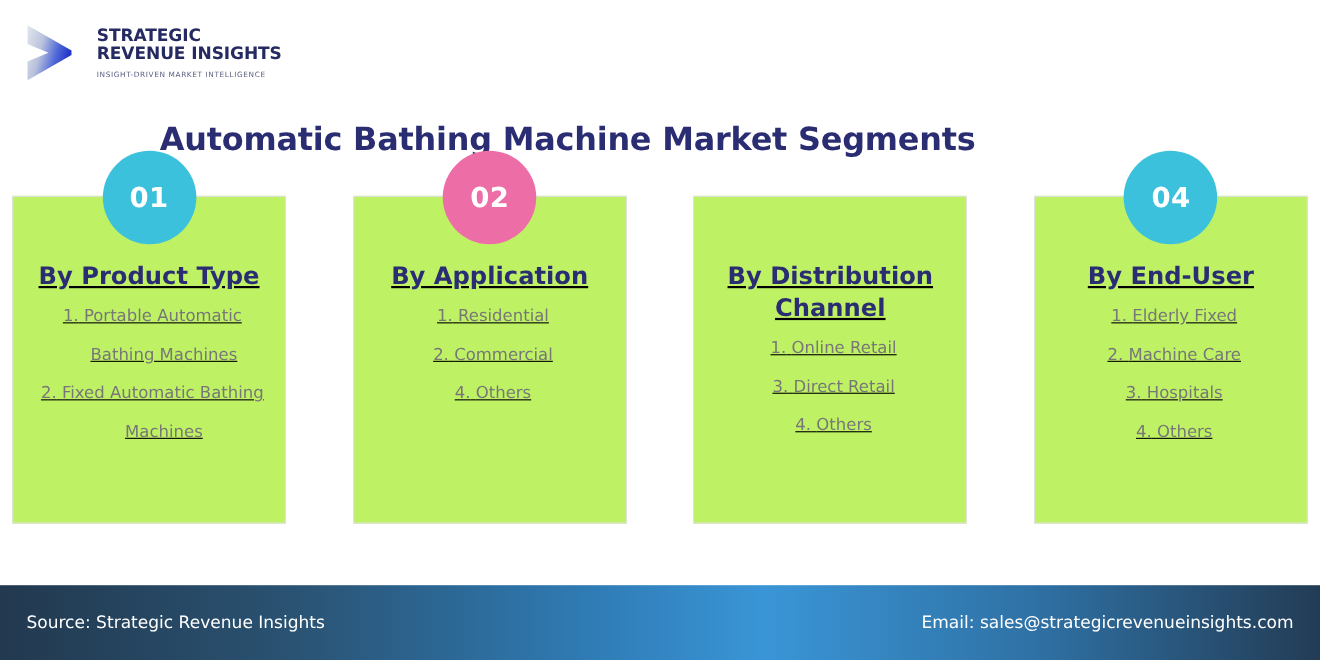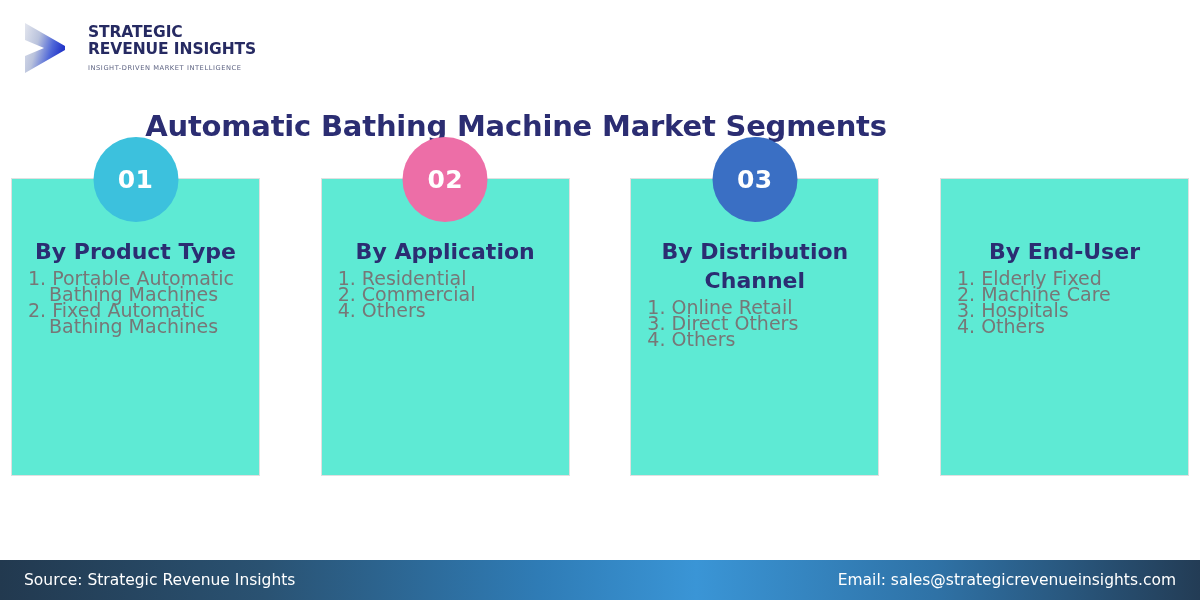--- a/index.html
+++ b/index.html
@@ -72,21 +72,22 @@
     height: 298px;
     display: flex;
     justify-content: space-between;
   }
   .card {
     position: relative;
     width: 249px;
     height: 298px;
     box-sizing: border-box;
     border: 1px solid #e0e0e0;
-    background: #5eead4;
+    background: #bef264;
+    text-decoration: underline;
   }
   .badge {
     position: absolute;
     top: -42px;
     left: 50%;
     transform: translateX(-50%);
     width: 85px;
     height: 85px;
     border-radius: 50%;
     display: flex;
@@ -104,36 +105,37 @@
     font-size: 22px;
     font-weight: bold;
     line-height: 29px;
     color: #2b2d72;
   }
   .card-list {
     margin: 4px 0 0 0;
     padding: 0 10px 0 16px;
     list-style: none;
     color: #777777;
-    font-size: 19px;
-    line-height: 16px;
+    font-size: 15px;
+    line-height: 35px;
+    text-align: center;
   }
   .card-list li {
     padding-left: 21px;
     text-indent: -21px;
   }
   .card-list li .num { display: inline; }
 
   
   .footer {
     position: absolute;
     left: 0;
     bottom: 0;
     width: 1200px;
-    height: 40px;
+    height: 68px;
     background: linear-gradient(90deg,
       #22394f 0%,
       #2a5272 22%,
       #2f7cb6 45%,
       #3a95d6 58%,
       #2f72a6 78%,
       #233c55 100%);
     display: flex;
     align-items: center;
     justify-content: space-between;
@@ -184,30 +186,30 @@
     <div class="badge" style="background-color: rgb(237, 110, 167);">02</div>
     <h2 class="card-heading">By Application</h2>
     <ul class="card-list">
       <li><span class="num">1.</span> <span>Residential</span></li>
       <li><span class="num">2.</span> <span>Commercial</span></li>
       <li><span class="num">4.</span> <span>Others</span></li>
     </ul>
   </div>
 
   <div class="card">
-    <div class="badge" style="background-color: rgb(58, 111, 196);">03</div>
     <h2 class="card-heading">By Distribution Channel</h2>
     <ul class="card-list">
       <li><span class="num">1.</span> <span>Online Retail</span></li>
-      <li><span class="num">3.</span> <span>Direct Others</span></li>
+      <li><span class="num">3.</span> <span>Direct Retail</span></li>
       <li><span class="num">4.</span> <span>Others</span></li>
     </ul>
   </div>
 
   <div class="card">
+    <div class="badge" style="background-color: rgb(60, 193, 221);">04</div>
     <h2 class="card-heading">By End-User</h2>
     <ul class="card-list">
       <li><span class="num">1.</span> <span>Elderly Fixed</span></li>
       <li><span class="num">2.</span> <span>Machine Care</span></li>
       <li><span class="num">3.</span> <span>Hospitals</span></li>
       <li><span class="num">4.</span> <span>Others</span></li>
     </ul>
   </div>
 
 </div>

